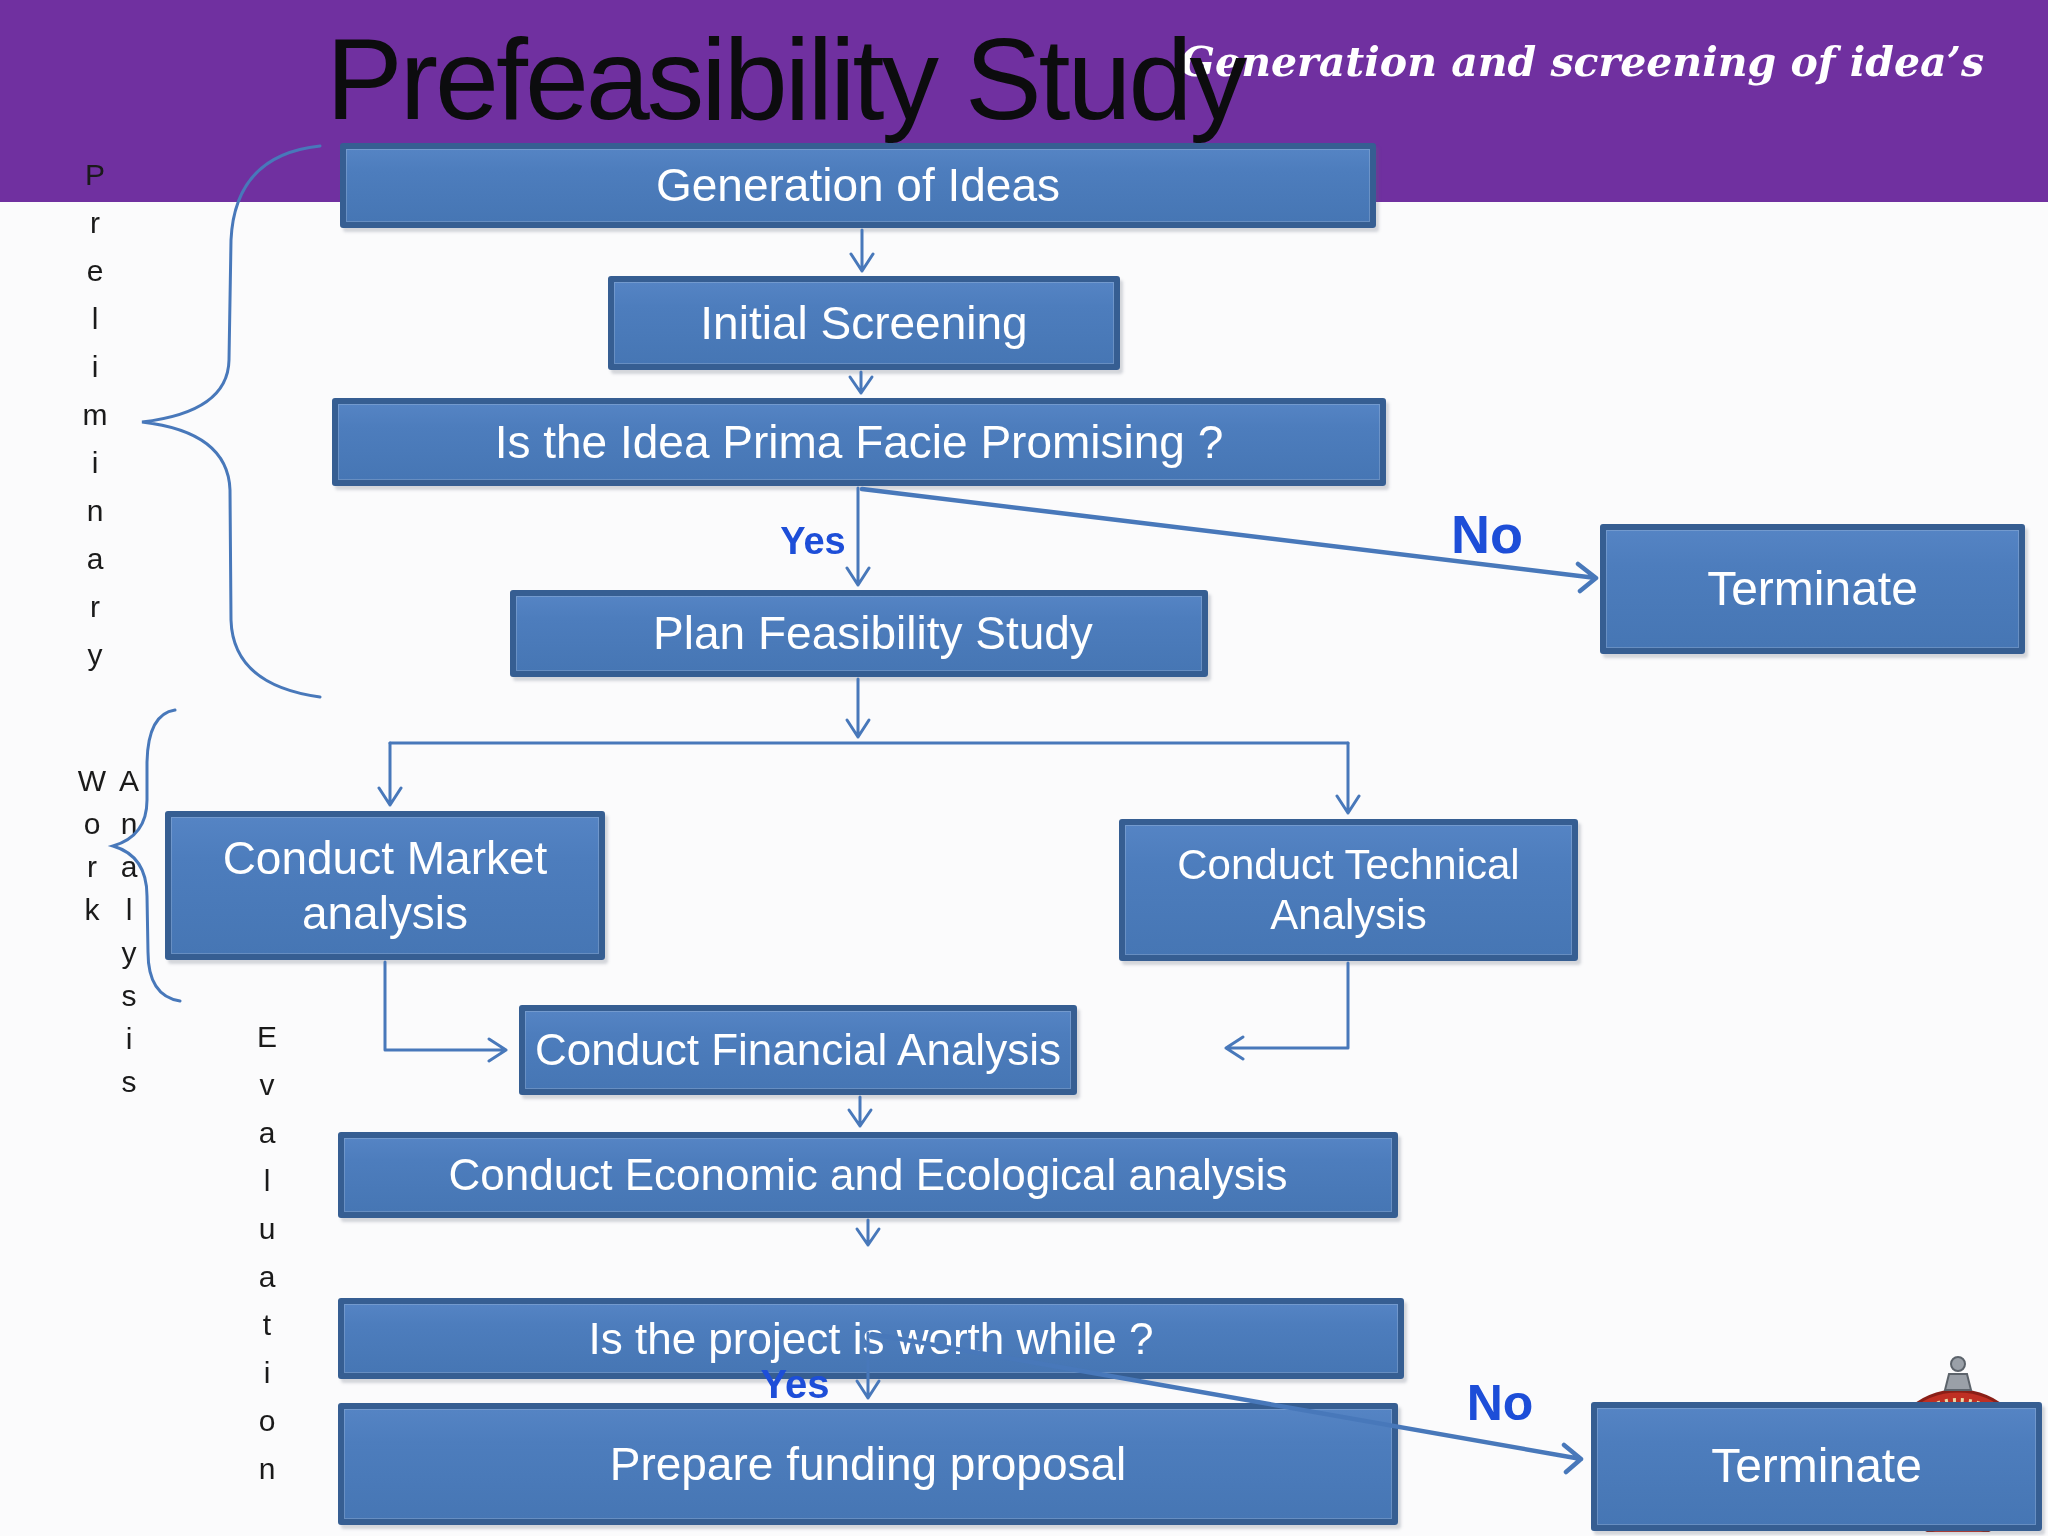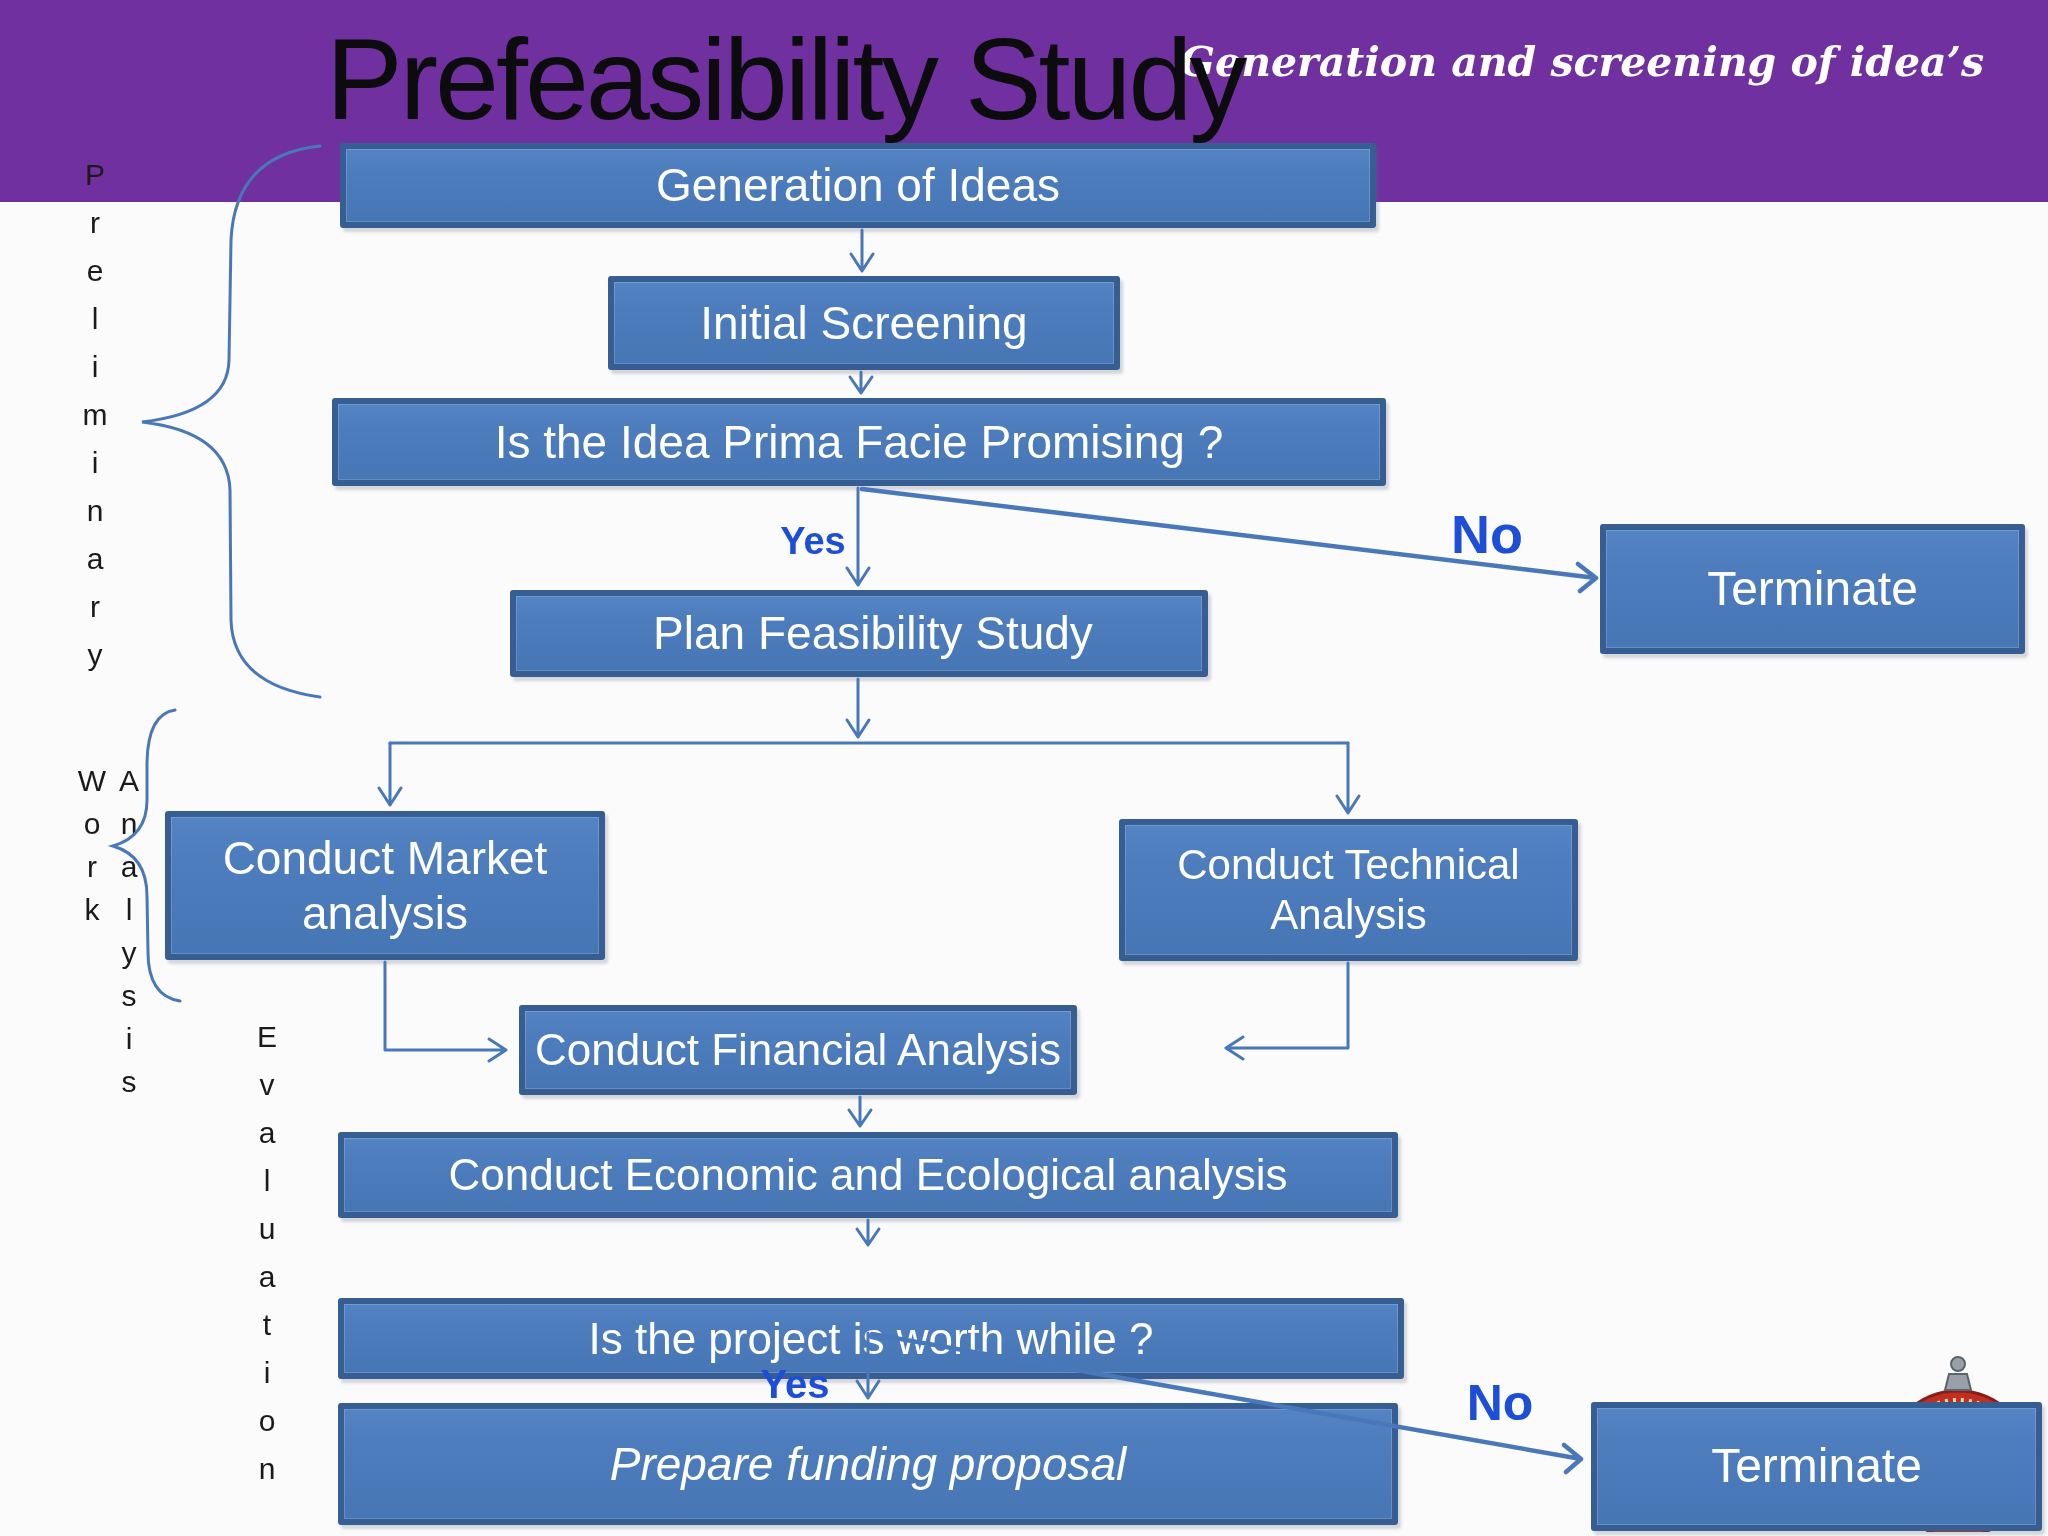--- a/index.html
+++ b/index.html
@@ -135,21 +135,21 @@
   </div>
 
   <div class="box" style="left:338px;top:1132px;width:1060px;height:86px;font-size:44px;">
     <span>Conduct Economic and Ecological analysis</span>
   </div>
 
   <div class="box" style="left:338px;top:1250px;width:1066px;height:81px;font-size:44px;margin-top:48px;">
     <span>Is the project is worth while ?</span>
   </div>
 
-  <div class="box" style="left:338px;top:1403px;width:1060px;height:122px;font-size:46px;font-style:italic;">
+  <div class="box" style="left:338px;top:1403px;width:1060px;height:122px;font-size:46px;">
     <span>Prepare funding proposal</span>
   </div>
 
   <div class="box" style="left:1591px;top:1402px;width:451px;height:129px;font-size:48px;">
     <span>Terminate</span>
   </div>
 
   <svg class="overlay" width="2048" height="1536" viewBox="0 0 2048 1536">
     <path class="brace" d="M320,146 Q235,155 231,240 L229,360 Q228,412 142,422 Q228,432 230,490 L231,620 Q233,685 320,697"></path>
     <path class="brace" d="M175,710 Q148,714 147,762 L147,800 Q147,836 113,846 Q147,856 147,896 L148,952 Q148,996 180,1001"></path>

